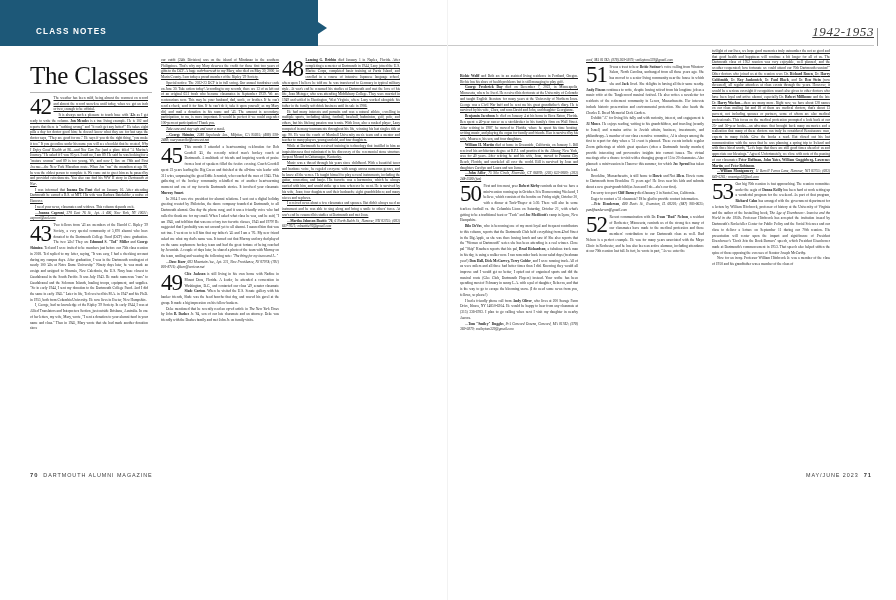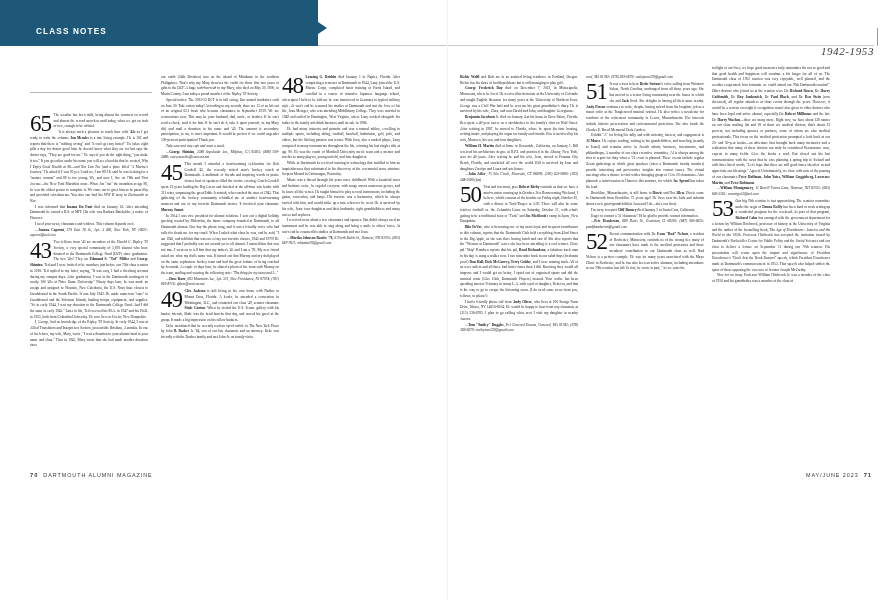--- a/index.html
+++ b/index.html
@@ -40,26 +40,27 @@
     letter-spacing: 1.15px;
   }
   .rule-top {
     position: absolute;
     left: 318px; top: 45px;
     width: 556px; height: 1px;
     background: #c9c9c9;
   }
   .folio-range {
     position: absolute;
-    right: 22px; top: 45px;
+    right: 22px; top: 24px;
     font-family: "Liberation Serif", serif;
     font-style: italic;
-    font-size: 11px;
+    font-size: 13px;
     letter-spacing: 0.6px;
     color: #3a3a3a;
+    text-decoration: underline;
   }
   .folio-rule {
     position: absolute;
     right: 18px; top: 28px;
     width: 1px; height: 18px;
     background: #9a9a9a;
   }
 
   
   .page-title {
@@ -101,21 +102,21 @@
     float: left;
     font-family: "Liberation Serif", serif;
     font-size: 23px;
     line-height: 0.82;
     font-weight: normal;
     color: #111111;
     margin: 1.5px 2.5px -1px 0;
     letter-spacing: -1px;
   }
   .entry { margin-top: 1px; }
-  .entry.first { margin-top: 17px; }
+  .entry.first { margin-top: 0; text-decoration: underline; }
 
   
   .gutter {
     position: absolute;
     left: 447px; top: 0;
     width: 1px; height: 600px;
     background: #f2f2f2;
   }
   .footer-left {
     position: absolute;
@@ -141,27 +142,28 @@
 
 <div id="page">
 
   <div class="masthead"></div>
   <div class="masthead-arrow"></div>
   <div class="masthead-label">CLASS NOTES</div>
   <div class="rule-top"></div>
   <div class="folio-rule"></div>
   <div class="folio-range">1942-1953</div>
 
+  <h1 class="page-title">The Classes</h1>
   <div class="title-rule"></div>
 
   <div class="gutter"></div>
 
   <div class="col" id="c0" style="left:30px;  top:96px;  height:452px;">
       <div class="entry first">
-        <p class="noind"><span class="classno">65</span><span>The weather has been mild, being almost the warmest on record and almost the record snowless until today, when we got an inch or two, enough to be official.</span></p>
+        <p class="noind"><span class="classno">42</span><span>The weather has been mild, being almost the warmest on record and almost the record snowless until today, when we got an inch or two, enough to be official.</span></p>
         <p><span>It is always such a pleasure to touch base with <b>'42s</b> as I get ready to write the column. <b>Jon Mendes</b> is a true living example. He is 102 and reports that there is "nothing wrong" and "it can't get any better!" He takes eight pills a day for doctor good him; he doesn't know what they are for but says the doctor says, "They are good for me." He says if you do the right thing, "you make it too." If you go online under his name you will see a booklet that he created, <i>Why I Enjoy Good Health at 96</i>—and <i>You Can Too</i> (and a place titled "A Marine's Journey." He asked if I was 95 yet. I said no, I am 89. He said he was looking for a "mature woman" and 89 is too young. We, and now I, live on 78th and First Avenue—the New York Marathon route. When Jon "ran" the marathon at age 96, he was the oldest person to complete it. We came out to greet him as he passed by and provided refreshments. You also can find his WW II story in <i>Dartmouth at War</i>.</span></p>
         <p><span>I was informed that <b>Ioanna Du Pont</b> died on January 16. After attending Dartmouth he earned a B.S. at MIT. His wife was Barbara Batzkelder, a native of Hanover.</span></p>
         <p><span>I need your news, classmates and widows. This column depends on it.</span></p>
         <p class="sig">—<b>Joanna Caproni</b>, 370 East 76 St., Apt. A 406, New York, NY 10021; caproni@aol.com</p>
       </div>
       <div class="entry">
         <p class="noind"><span class="classno">43</span><span>Two fellows from '43 are members of the Harold C. Ripley '29 Society, a very special community of 5,870 alumni who have donated to the Dartmouth College Fund (DCF) since graduation. The two '43s? They are <b>Edmund S. "Ted" Miller</b> and <b>George Shimizu</b>. Ted and I were invited to be members just before our 75th class reunion in 2018. Ted replied to my letter, saying, "It was easy, I had a checking account during my campus days. After graduation, I was in the Dartmouth contingent of nearly 100 '43s at Notre Dame University." Ninety days later, he was made an ensign and assigned to Nouméa, New Caledonia, the U.S. Navy base closest to Guadalcanal in the South Pacific. It was July 1943. He made numerous "runs" to Guadalcanal and the Solomon Islands, hauling troops, equipment, and supplies. "So in early 1944, I sent my donation to the Dartmouth College Fund. And I did the same in early 1945." Later in life, Ted received his M.A. in 1947 and his Ph.D. in 1955, both from Columbia University. He now lives in Exeter, New Hampshire.</span></p>
         <p><span>I, George, had no knowledge of the Ripley '29 Society. In early 1944, I was at Allied Translators and Interpreters Section, just outside Brisbane, Australia. In one of her letters, my wife, Mary, wrote, "I sent a donation to your alumni fund in your name and class." Then in 1945, Mary wrote that she had made another donation since</span></p>
       </div>
     </div>
@@ -185,21 +187,21 @@
   <div class="col" id="c2" style="left:282px; top:58px;  height:490px;">
       <div class="entry first">
         <p class="noind"><span class="classno">48</span><span><b>Lansing G. Brisbin</b> died January 1 in Naples, Florida. After completing a semester at Dartmouth in 1944, Lany joined the U.S. Marine Corps, completed basic training at Parris Island, and enrolled in a course of intensive Japanese language school, whereupon I believe he told me he was transferred to Germany in typical military style. At war's end he resumed his studies at Dartmouth and met the love of his life, Joan Metzger, who was attending Middlebury College. They were married in 1949 and settled in Huntington, West Virginia, where Lany worked alongside his father in the family soft drink business until its sale in 1986.</span></p>
         <p><span>He had many interests and pursuits and was a natural athlete, excelling in multiple sports, including skiing, football, baseball, badminton, golf, polo, and others, but his lifelong passion was tennis. With Joan, also a ranked player, Lany competed in many tournaments throughout his life, winning his last singles title at age 90. He was the coach of Marshall University men's team and a mentor and teacher to many players, young and old, and four daughters.</span></p>
         <p><span>While at Dartmouth he received training in technology that instilled in him an inquisitiveness that culminated in his discovery of the ceremonial stone structure Serpent Mound in Cattaraugus, Kentucky.</span></p>
         <p><span>Music was a thread through his years since childhood. With a beautiful tenor and baritone voice, he regaled everyone with songs across numerous genres, and he knew all the verses. He taught himself to play several instruments, including the guitar, concertina, and banjo. His favorite was a harmonica, which he always carried with him, and would strike up a tune wherever he went. He is survived by his wife, Joan; four daughters and their husbands; eight grandchildren; and many nieces and nephews.</span></p>
         <p><span>I received news about a few classmates and spouses. But didn't always need an instrument and he was able to sing along and bring a smile to others' faces. At war's end he resumed his studies at Dartmouth and met Joan.</span></p>
         <p class="sig">—<b>Martha Johnson Beattie '76</b>, 6 North Balch St., Hanover, NH 03755; (603) 667-7611; mbeattie76@gmail.com</p>
       </div>
     </div>
-  <div class="col" id="c3" style="left:460px; top:58px;  height:490px;">
+  <div class="col" id="c3" style="left:460px; top:74px;  height:490px;">
       <div class="entry first">
         <p class="noind"><span><b>Richie Wolff</b> and Beth are in an assisted living residence in Portland, Oregon. Richie has his share of health problems but is still managing to play golf.</span></p>
         <p><span><b>George Frederick Day</b> died on December 7, 2022, in Minneapolis, Minnesota, where he lived. He received his doctorate at the University of Colorado and taught English literature for many years at the University of Northern Iowa. George was a Civil War buff and he sent me his great grandfather's diary. He is survived by his wife, Clara, and sons David and John, and daughter Georgianne.</span></p>
         <p><span><b>Benjamin Jacobson</b> Jr. died on January 4 at his home in Boca Raton, Florida. Ben spent a 40-year career as a stockbroker in his family's firm on Wall Street. After retiring in 1987, he moved to Florida, where he spent his time boating, writing music, and playing the organ for family and friends. Ben is survived by his wife, Maureen, his son, and four daughters.</span></p>
         <p><span><b>William H. Martin</b> died at home in Oceanside, California, on January 1. Bill received his architecture degree at R.P.I. and practiced in the Albany, New York, area for 40 years. After retiring he and his wife, Joan, moved to Panama City Beach, Florida, and snorkeled all over the world. Bill is survived by Joan and daughters Carolyn and Laura and son James.</span></p>
         <p class="sig">—<b>John Adler</b>, 75 Silo Circle, Riverside, CT 06878; (203) 622-9089; (203) 244-2580 (fax)</p>
       </div>
       <div class="entry">
         <p class="noind"><span class="classno">50</span><span>First and foremost, prez <b>Robert Kirby</b> reminds us that we have a mini-reunion coming up in October. It is Homecoming Weekend, I believe, which consists of the bonfire on Friday night, October 20, with a dinner at Tuck-Thayer at 5:30. There will also be some fearless football vs. the Columbia Lions on Saturday, October 21, with what's getting to be a traditional feast or "Tuck" and <b>Joe Medlicott</b>'s camp in Lyme, New Hampshire.</span></p>
         <p><span><b>Bilo DeVos</b>, who is becoming one of my most loyal and frequent contributors to this column, reports that the Dartmouth Club held everything from 42nd Street in the Big Apple, as she was there having lunch and saw it! She also reports that the "Women at Dartmouth" series she has been attending is a real winner. Close pal "Skip" Knudsen reports that his pal, <b>Brad Richardson</b>, a fabulous track man in his day, is using a walker now. I can remember back in our salad days (freshman year!) <b>Don Hall, Dick McGarvey, Terry Golder</b>, and I were running track. All of us were milers and all three had better times than I did. Knowing they would all improve and I would get no better, I opted out of organized sports and did the musical route (Glee Club, Dartmouth Players) instead. Your scribe has been spending most of February in sunny L.A. with a pal of daughter, Rebecca, and that is the way to go to escape the blooming snow. (I do need some news from you, fellows, so please!)</span></p>

